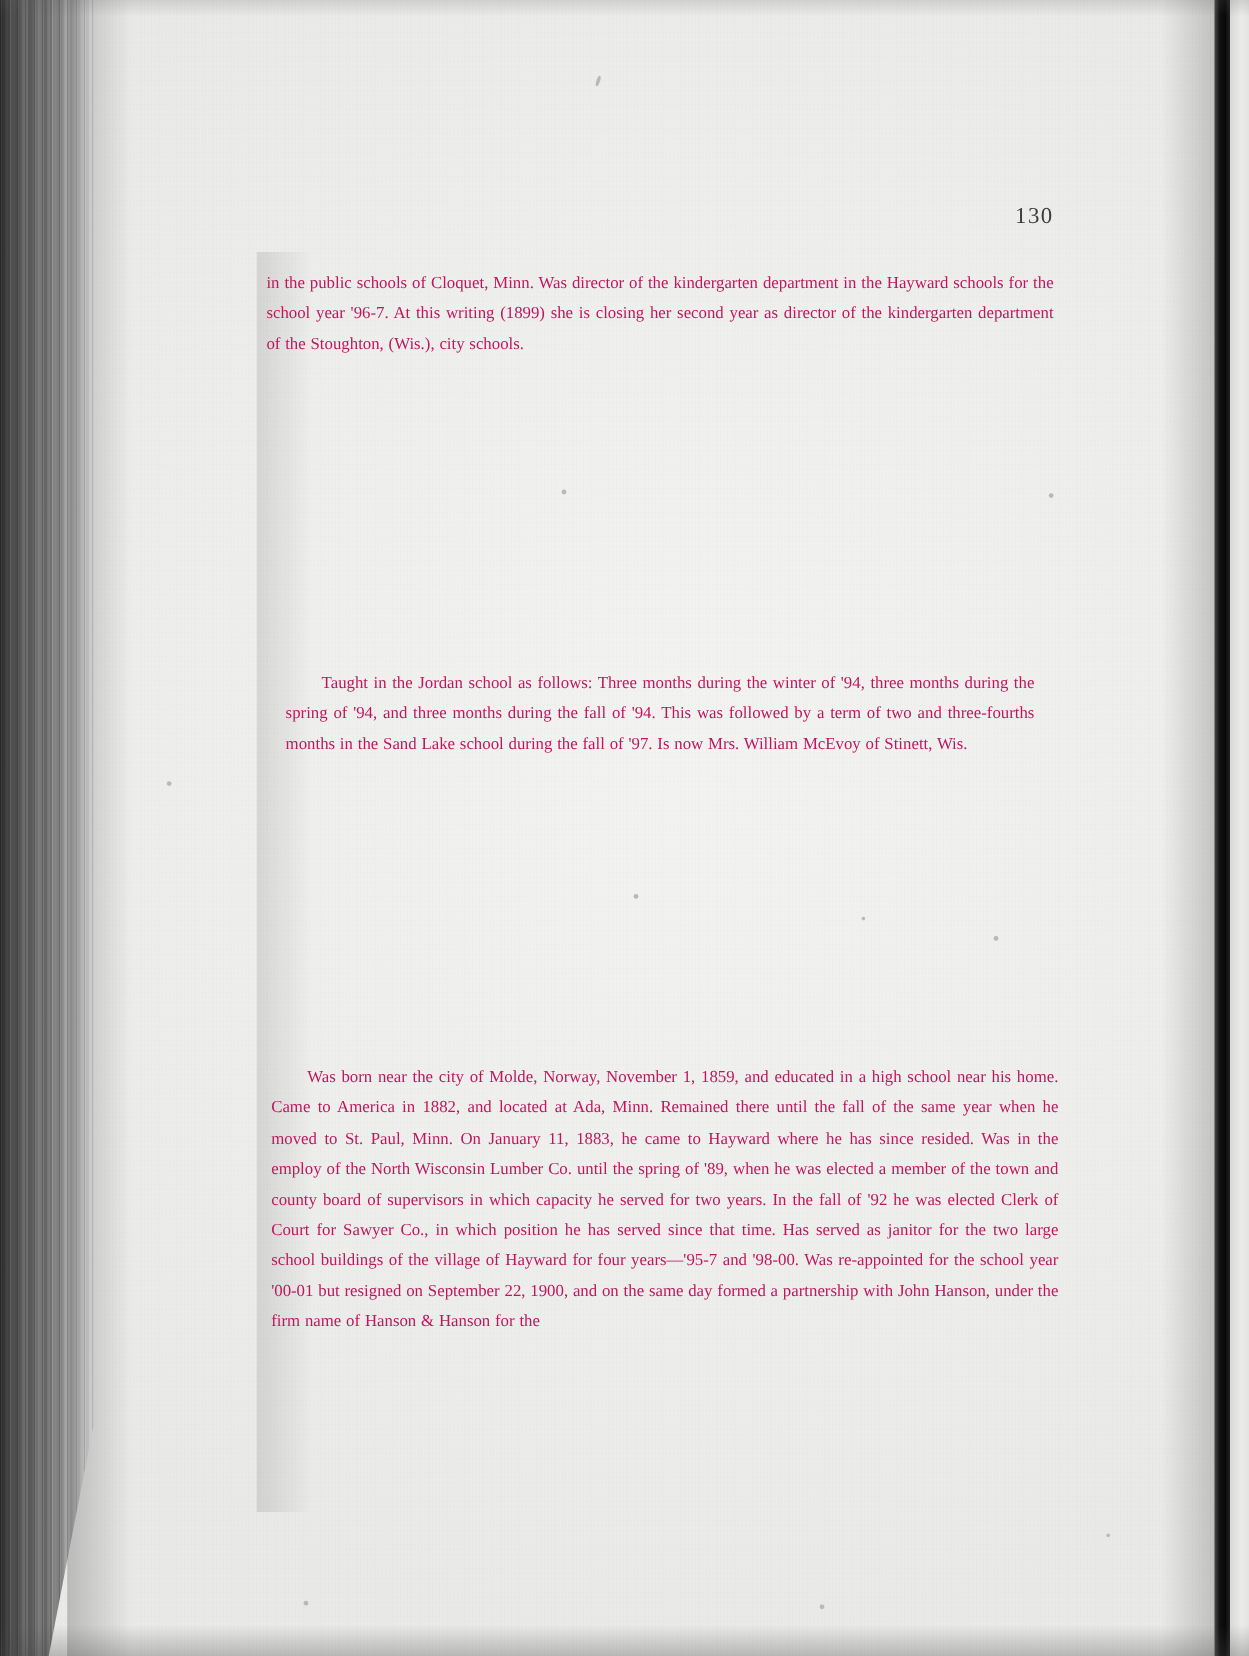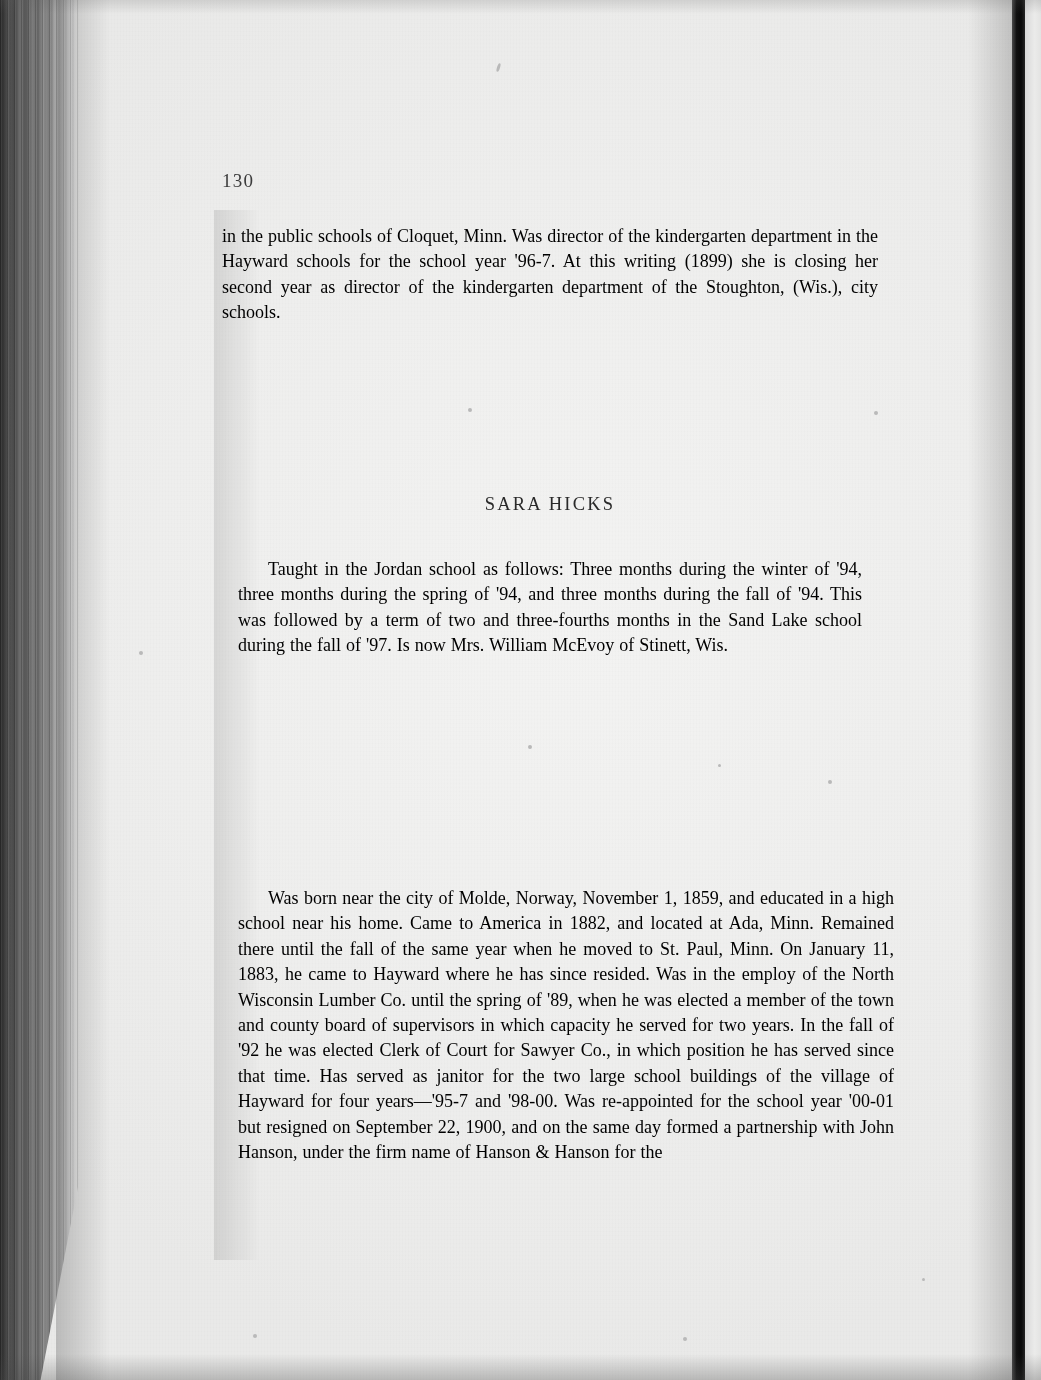--- a/index.html
+++ b/index.html
@@ -126,30 +126,30 @@
     top: 0;
     width: 656px;
     height: 100%;
   }
 
   .folio {
     position: absolute;
     top: 170px;
     left: 0;
     width: 656px;
-    text-align: left;
+    text-align: right;
     font-size: 19px;
     letter-spacing: 1.2px;
     color: #3c3c3c;
   }
 
   .body-text {
-    font-size: 18px;
+    font-size: 14px;
     line-height: 25.4px;
-    color: #000000;
+    color: #be185d;
     text-align: justify;
     text-align-last: left;
     word-spacing: .5px;
   }
 
   .para-indent { text-indent: 30px; }
 
   .section-heading {
     text-align: center;
     font-size: 18.5px;
@@ -157,21 +157,21 @@
     color: #2a2a2a;
     font-weight: normal;
     margin: 0;
   }
 
   
   .blk-p1     { position: absolute; top: 224px;  left: 0; width: 656px; }
   .blk-h1     { position: absolute; top: 494px;  left: 0; width: 656px; }
   .blk-p2     { position: absolute; top: 541px;  left: 0; width: 656px; }
   .blk-h2     { position: absolute; top: 840px;  left: 0; width: 656px; }
-  .blk-p3     { position: absolute; top: 886px;  left: 16px; width: 656px; }
+  .blk-p3     { position: absolute; top: 886px;  left: 4px; width: 656px; }
 
   
   .ink-left-heavy {
     position: absolute;
     left: 214px; top: 210px;
     width: 46px; height: 1050px;
     background: linear-gradient(90deg, rgba(0,0,0,.10), rgba(0,0,0,0));
     mix-blend-mode: multiply;
     pointer-events: none;
   }
@@ -206,23 +206,20 @@
   <div class="speck" style="left:922px;top:1278px;width:3px;height:3px;"></div>
 
   <div class="page-content">
 
     <div class="folio">130</div>
 
     <div class="blk-p1">
       <p class="body-text" style="margin:0;">in the public schools of Cloquet, Minn.  Was director of the kindergarten department in the Hayward schools for the school year '96-7.  At this writing (1899) she is closing her second year as director of the kindergarten department of the Stoughton, (Wis.), city schools.</p>
     </div>
 
-    <div class="blk-h1">
-      <h2 class="section-heading">SARA HICKS</h2>
-    </div>
 
     <div class="blk-p2">
       <p class="body-text para-indent" style="margin:16px;">Taught in the Jordan school as follows:  Three months during the winter of '94, three months during the spring of '94, and three months during the fall of '94.  This was followed by a term of two and three-fourths months in the Sand Lake school during the fall of '97.  Is now Mrs. William McEvoy of Stinett, Wis.</p>
     </div>
 
 
     <div class="blk-p3">
       <p class="body-text para-indent" style="margin:0;">Was born near the city of Molde, Norway, November 1, 1859, and educated in a high school near his home.  Came to America in 1882, and located at Ada, Minn.  Remained there until the fall of the same year when he moved to St. Paul, Minn.  On January 11, 1883, he came to Hayward where he has since resided.  Was in the employ of the North Wisconsin Lumber Co. until the spring of '89, when he was elected a member of the town and county board of supervisors in which capacity he served for two years.  In the fall of '92 he was elected Clerk of Court for Sawyer Co., in which position he has served since that time.  Has served as janitor for the two large school buildings of the village of Hayward for four years—'95-7 and '98-00.  Was re-appointed for the school year '00-01 but resigned on September 22, 1900, and on the same day formed a partnership with John Hanson, under the firm name of Hanson &amp; Hanson for the</p>
     </div>
 

